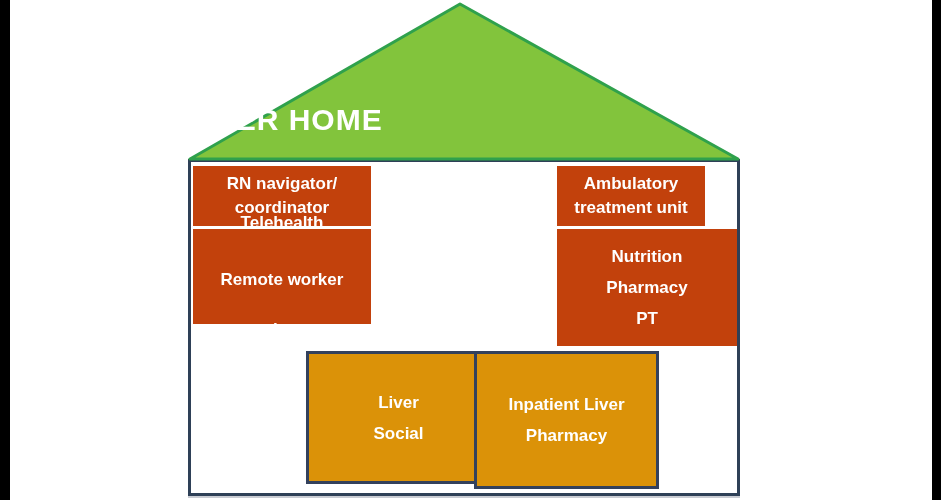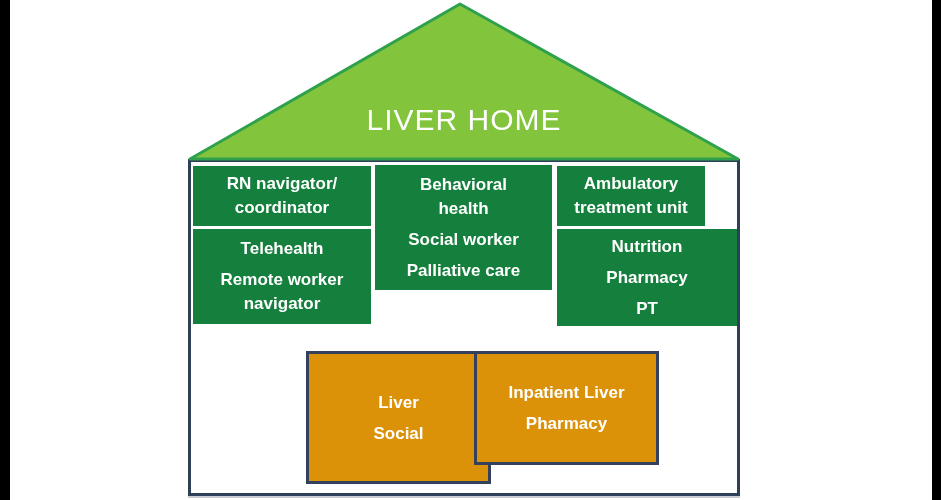--- a/index.html
+++ b/index.html
@@ -38,68 +38,68 @@
     top: 0;
     width: 556px;
     height: 163px;
   }
 
   .roof-title {
     position: absolute;
     left: 186px;
     top: 103px;
     width: 556px;
-    text-align: center;
+    text-align: left;
     color: #ffffff;
     font-size: 30px;
-    font-weight: normal;
+    font-weight: bold;
     letter-spacing: 1px;
   }
 
   .service-box {
     position: absolute;
     box-sizing: border-box;
-    background: #15803d;
+    background: #c2410c;
     color: #ffffff;
     font-weight: bold;
     font-size: 17px;
     display: flex;
     flex-direction: column;
     justify-content: center;
     align-items: center;
     text-align: center;
   }
   .service-box .line { line-height: 24px; }
   .service-box .line.gap { margin-top: 7px; }
 
   .svc-rn        { left: 193px; top: 166px; width: 178px; height: 60px; }
-  .svc-tele      { left: 193px; top: 229px; width: 178px; height: 95px; }
+  .svc-tele      { left: 193px; top: 229px; width: 178px; height: 95px; gap: 26px; }
   .svc-behav     { left: 375px; top: 165px; width: 177px; height: 125px; }
   .svc-ambu      { left: 557px; top: 166px; width: 148px; height: 60px; }
-  .svc-nutr      { left: 557px; top: 229px; width: 180px; height: 97px; }
+  .svc-nutr      { left: 557px; top: 229px; width: 180px; height: 117px; }
 
   .unit-box {
     position: absolute;
     box-sizing: border-box;
     background: #DB9208;
     border: 3px solid #33415C;
     color: #ffffff;
     font-weight: bold;
     font-size: 17px;
     display: flex;
     flex-direction: column;
     justify-content: center;
     align-items: center;
     text-align: center;
   }
   .unit-box .line { line-height: 25px; }
   .unit-box .line.gap { margin-top: 6px; }
 
   .unit-clinic    { left: 263px; top: 351px; width: 185px; height: 133px; margin-left: 43px; }
-  .unit-inpatient { left: 474px; top: 351px; width: 185px; height: 114px; }
+  .unit-inpatient { left: 474px; top: 351px; width: 185px; height: 138px; }
 </style>
 </head>
 <body>
 
 <div class="stage">
 
   <div class="letterbox left"></div>
   <div class="letterbox right"></div>
 
   <div class="house-body"></div>
@@ -114,26 +114,20 @@
     <div class="line">RN navigator/</div>
     <div class="line">coordinator</div>
   </div>
 
   <div class="service-box svc-tele">
     <div class="line">Telehealth</div>
     <div class="line gap">Remote worker</div>
     <div class="line">navigator</div>
   </div>
 
-  <div class="service-box svc-behav">
-    <div class="line">Behavioral</div>
-    <div class="line">health</div>
-    <div class="line gap">Social worker</div>
-    <div class="line gap">Palliative care</div>
-  </div>
 
   <div class="service-box svc-ambu">
     <div class="line">Ambulatory</div>
     <div class="line">treatment unit</div>
   </div>
 
   <div class="service-box svc-nutr">
     <div class="line">Nutrition</div>
     <div class="line gap">Pharmacy</div>
     <div class="line gap">PT</div>

